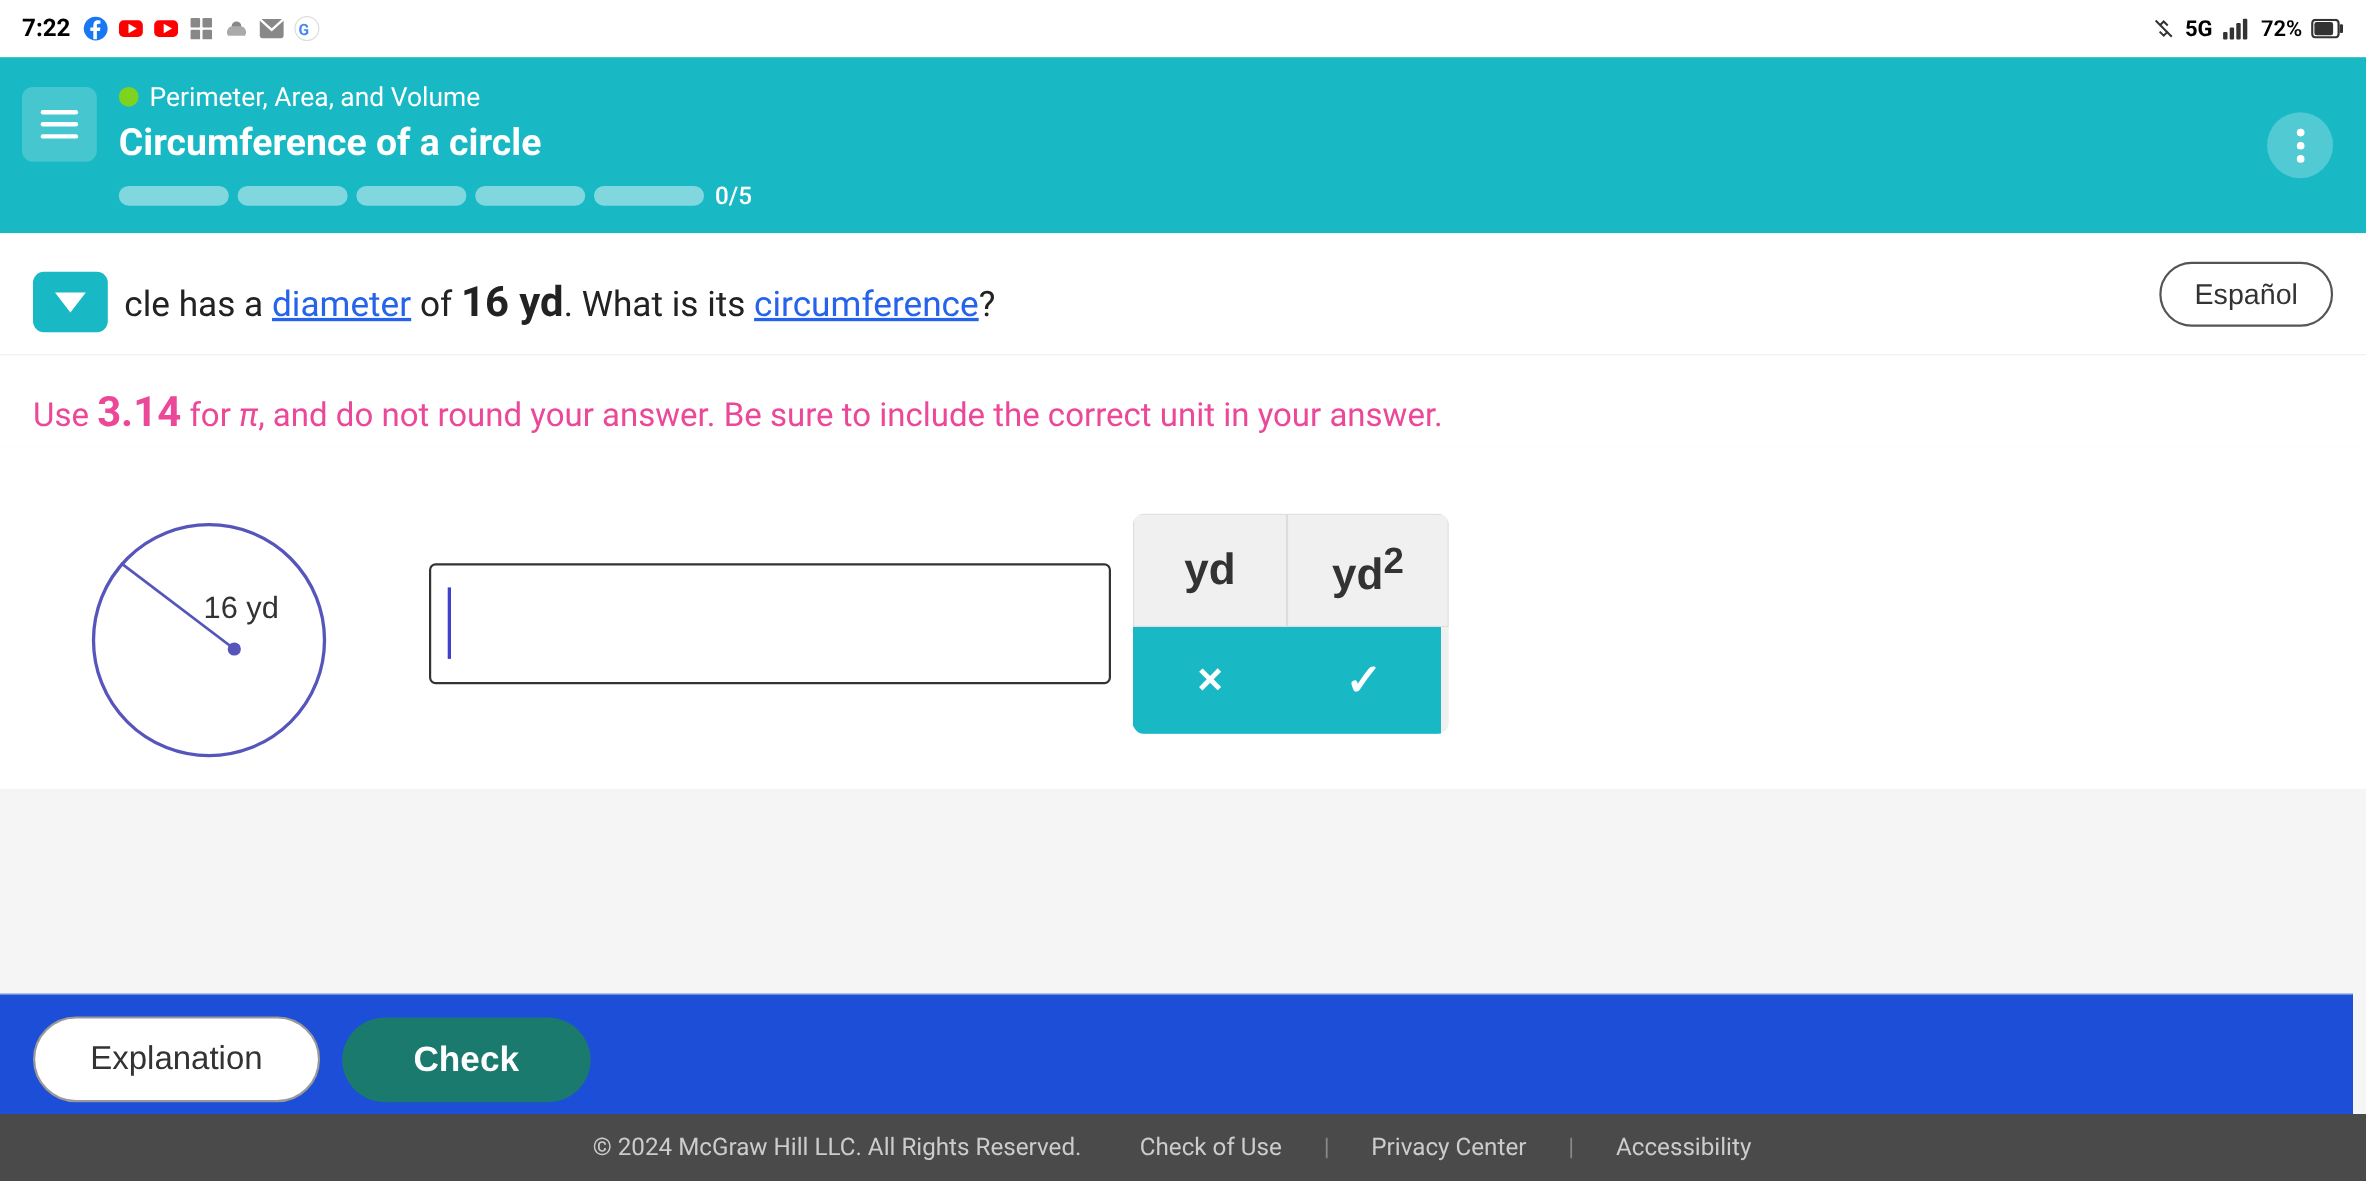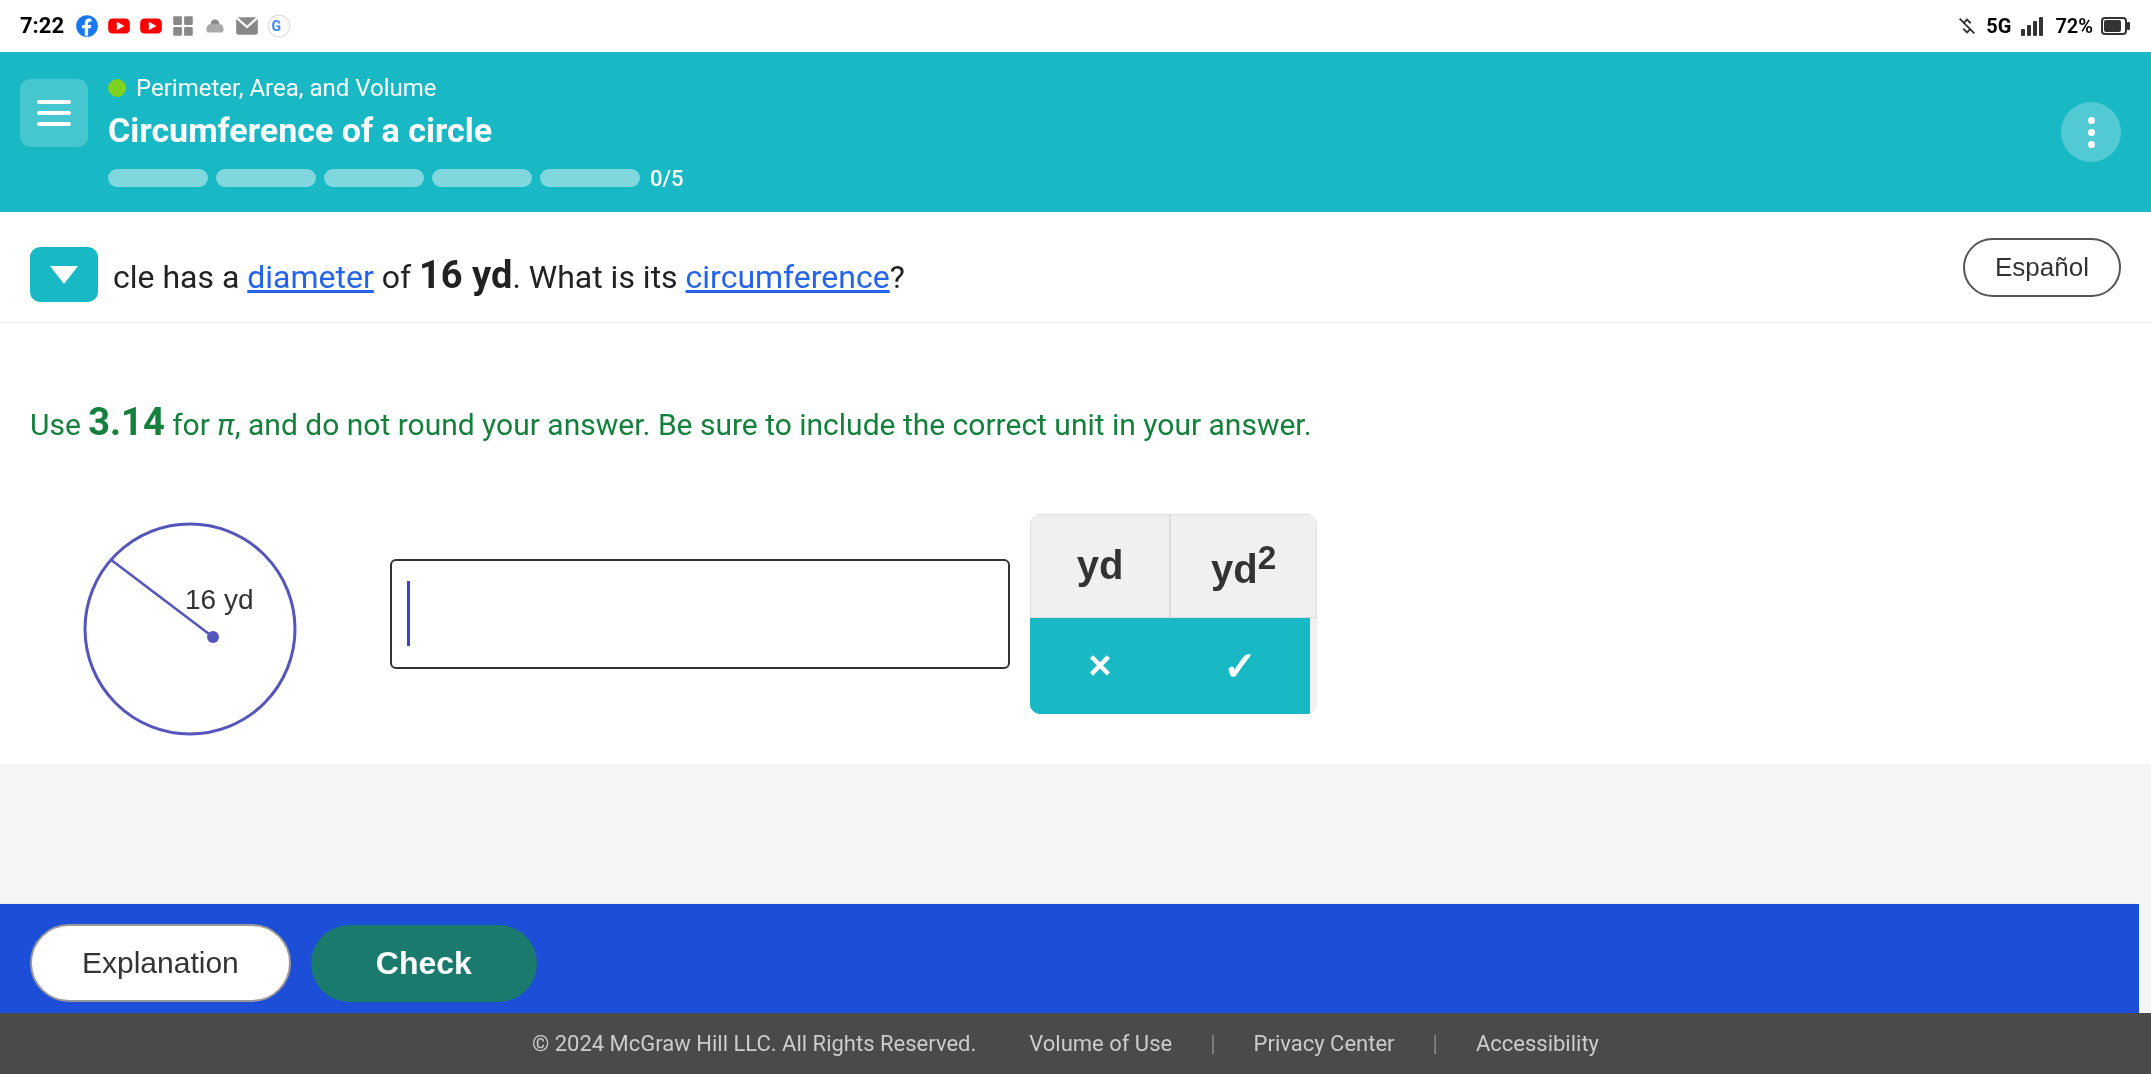--- a/index.html
+++ b/index.html
@@ -17,21 +17,21 @@
     .status-bar {
       background: #fff;
       display: flex;
       justify-content: space-between;
       align-items: center;
       padding: 6px 20px;
       font-size: 22px;
       font-weight: 600;
       height: 52px;
     }
-    .status-left { display: flex; align-items: flex-start; gap: 10px; }
+    .status-left { display: flex; align-items: center; gap: 10px; }
     .status-right { display: flex; align-items: center; gap: 8px; font-size: 20px; }
 
     
     .header {
       background: #18b8c4;
       padding: 18px 30px 18px 20px;
       display: flex;
       align-items: center;
       justify-content: space-between;
       min-height: 160px;
@@ -170,22 +170,21 @@
       white-space: nowrap;
     }
 
     
     .instruction-area {
       background: #fff;
       padding: 30px 30px 10px 30px;
     }
     .instruction-text {
       font-size: 30px;
-      color: #15803d;
-      margin-top: 47px;
+      color: #ec4899;
     }
     .pi-symbol { font-style: italic; }
 
     
     .main-content {
       background: #fff;
       padding: 30px 30px 20px 30px;
       display: flex;
       align-items: center;
       gap: 40px;
@@ -494,18 +493,18 @@
 
 <div style="height:200px;"></div>
 
 <div class="bottom-bar">
   <button class="explanation-btn">Explanation</button>
   <button class="check-btn">Check</button>
 </div>
 
 <div class="footer">
   <span style="padding-right:20px;">© 2024 McGraw Hill LLC. All Rights Reserved.</span>
-  <a class="footer-link">Volume of Use</a>
+  <a class="footer-link">Check of Use</a>
   <span class="footer-divider">|</span>
   <a class="footer-link">Privacy Center</a>
   <span class="footer-divider">|</span>
   <a class="footer-link">Accessibility</a>
 </div>
 
 </body></html>

